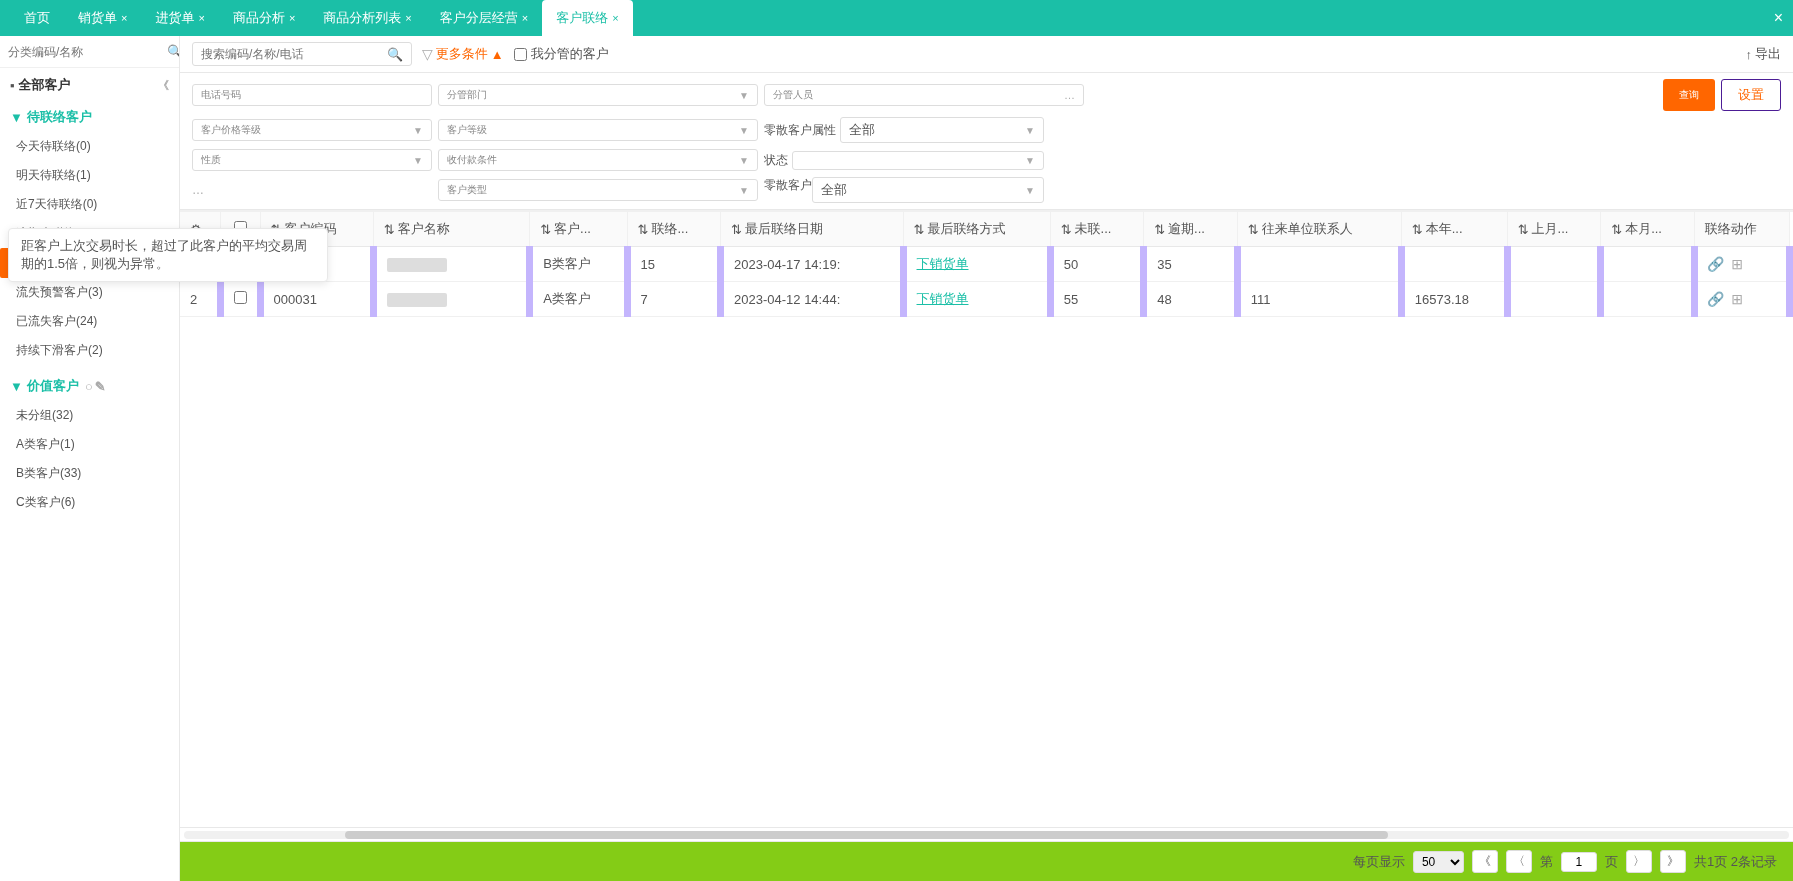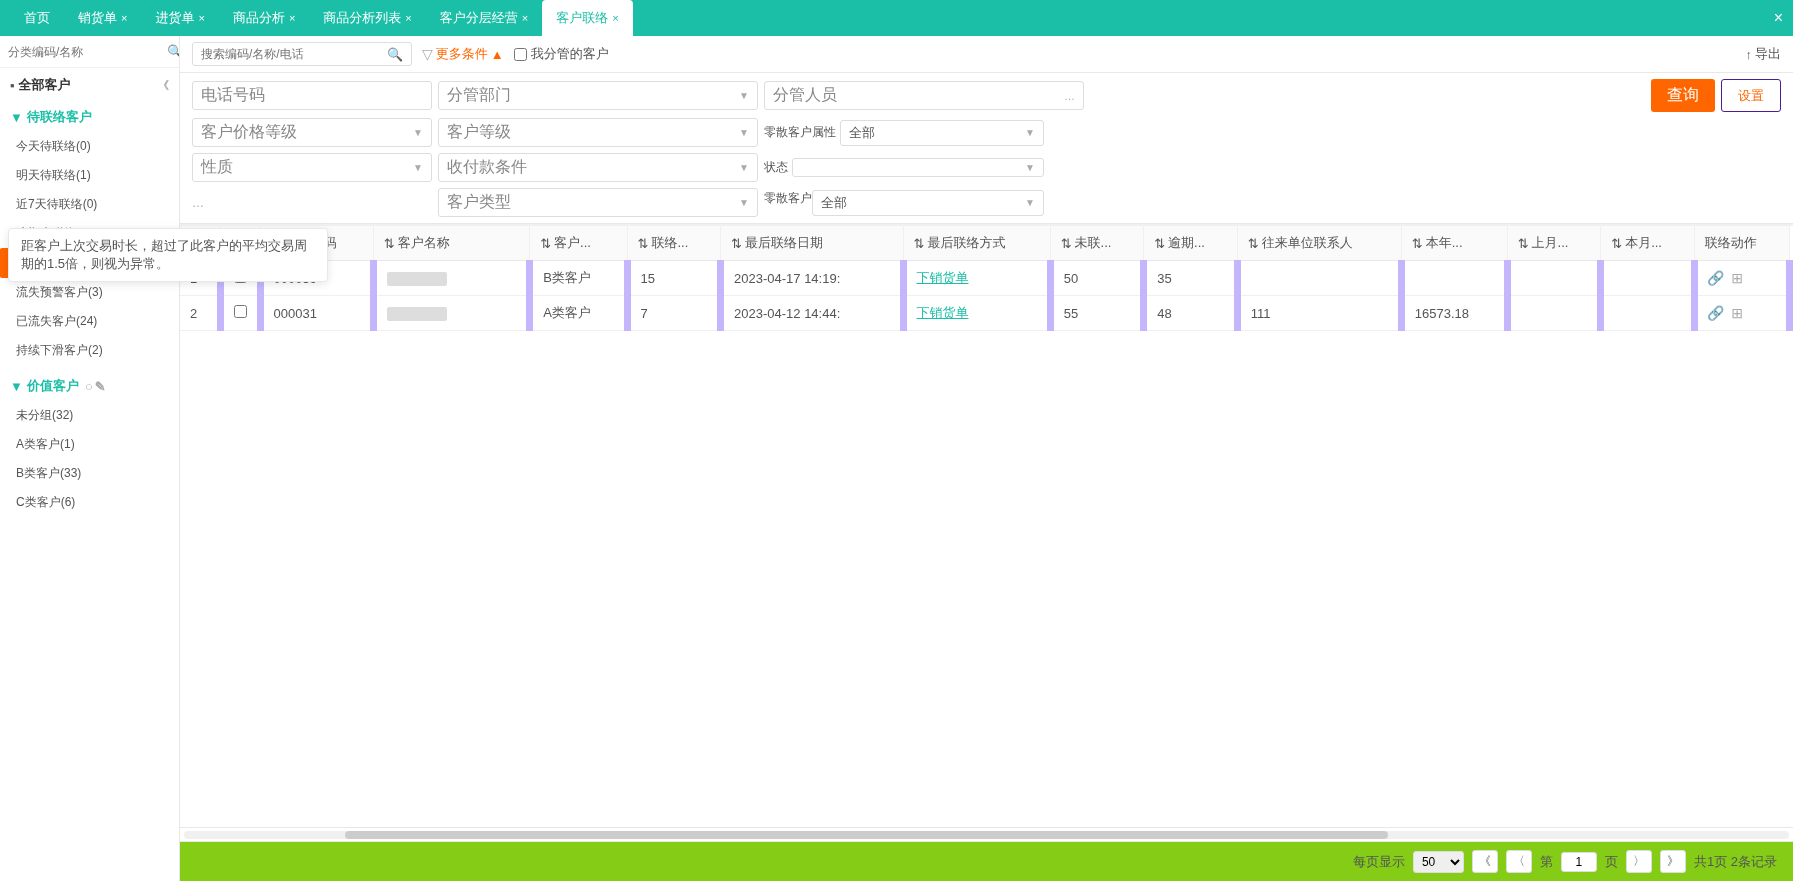--- a/index.html
+++ b/index.html
@@ -183,40 +183,40 @@
       padding: 3px 8px;
       min-width: 200px;
       font-size: 12px;
       color: #555;
       background: white;
       cursor: pointer;
       gap: 4px;
     }
     .filter-field-label {
       color: #888;
-      font-size: 16px;
+      font-size: 10px;
       min-width: 60px;
     }
     .filter-field-wide {
       min-width: 320px;
     }
     .filter-field .spacer { flex: 1; }
     .filter-field .arrow { color: #aaa; font-size: 10px; }
     .filter-action-btns {
       margin-left: auto;
       display: flex;
       gap: 6px;
     }
     .btn-query {
       background: #ff6600;
       color: white;
       border: none;
       border-radius: 3px;
       padding: 6px 16px;
-      font-size: 16px;
+      font-size: 10px;
       cursor: pointer;
     }
     .btn-setting {
       background: white;
       color: #ff6600;
       border: 1px solid #4c1d95;
       border-radius: 3px;
       padding: 6px 16px;
       font-size: 13px;
       cursor: pointer;

